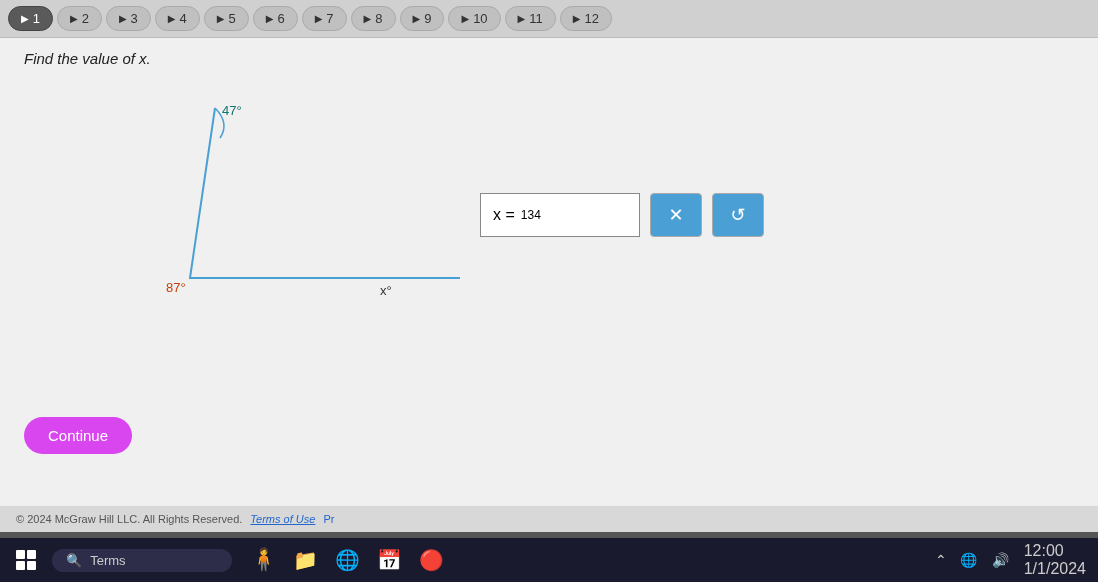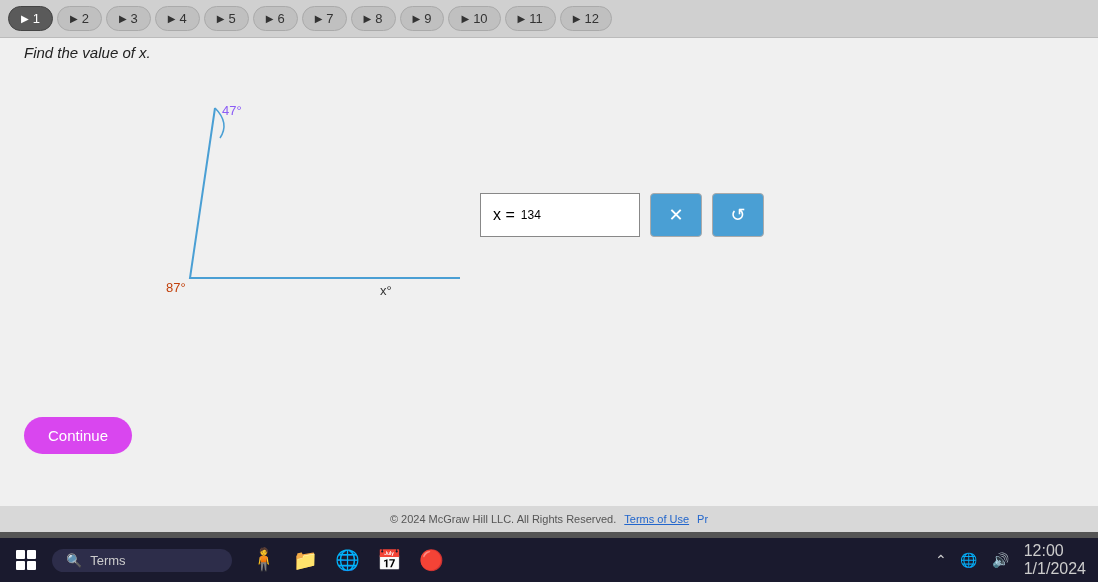--- a/index.html
+++ b/index.html
@@ -44,21 +44,21 @@
     }
     .q-btn .arrow {
       font-size: 10px;
     }
 
     
     .main-area {
       flex: 1;
       background: #f0f0f0;
       position: relative;
-      padding: 6px 24px;
+      padding: 12px 24px;
     }
 
     .question-label {
       font-size: 15px;
       color: #222;
       margin-bottom: 20px;
       font-style: italic;
     }
 
     
@@ -209,30 +209,31 @@
       cursor: pointer;
       padding: 2px 4px;
     }
 
     
     .copyright-bar {
       background: #d8d8d8;
       height: 26px;
       display: flex;
       align-items: center;
-      justify-content: center;
+      justify-content: flex-start;
       padding: 0 16px;
       font-size: 11px;
       color: #555;
       gap: 8px;
     }
     .copyright-bar a {
       color: #2266cc;
       text-decoration: underline;
       cursor: pointer;
+      font-style: italic;
     }
 
     
     .triangle-svg {
       position: absolute;
       left: 0;
       top: 0;
     }
   </style>
 </head>
@@ -294,21 +295,21 @@
   <div class="question-label">Find the value of x.</div>
 
   <div class="diagram-area" style="width:300px; height:220px;">
     <svg width="300" height="220" class="triangle-svg">
 
       <polyline points="55,10 30,180 220,180" fill="none" stroke="#4a9fd4" stroke-width="2"></polyline>
 
       <path d="M 55,10 Q 70,25 60,40" fill="none" stroke="#4a9fd4" stroke-width="1.5"></path>
     </svg>
 
-    <div style="position:absolute; top:5px; left:62px; font-size:13px; color:#8b5cf6;">47°</div>
+    <div style="position:absolute; top:5px; left:62px; font-size:13px; color:#0f766e;">47°</div>
     <div style="position:absolute; top:182px; left:6px; font-size:13px; color:#c2410c;">87°</div>
     <div style="position:absolute; top:185px; left:220px; font-size:13px; color:#333;">x°</div>
 
     <svg style="position:absolute;left:0;top:0;" width="320" height="220">
       <line x1="220" y1="180" x2="300" y2="180" stroke="#4a9fd4" stroke-width="2"></line>
     </svg>
   </div>
 
   <div class="answer-row">
     <div class="answer-input-box">

